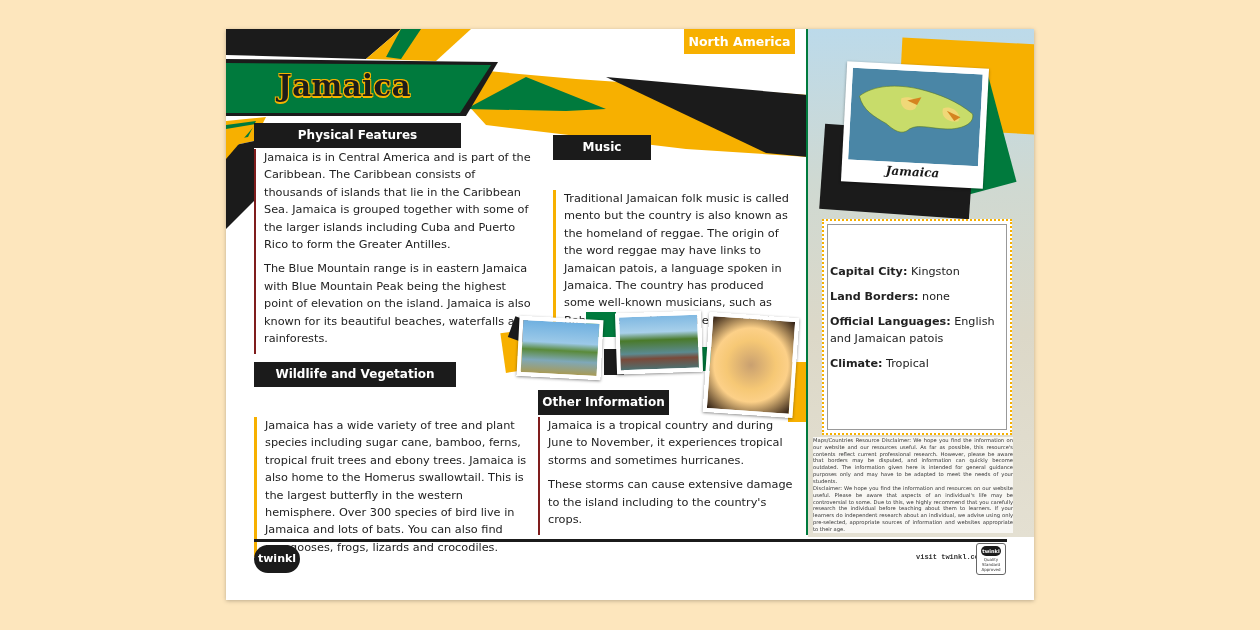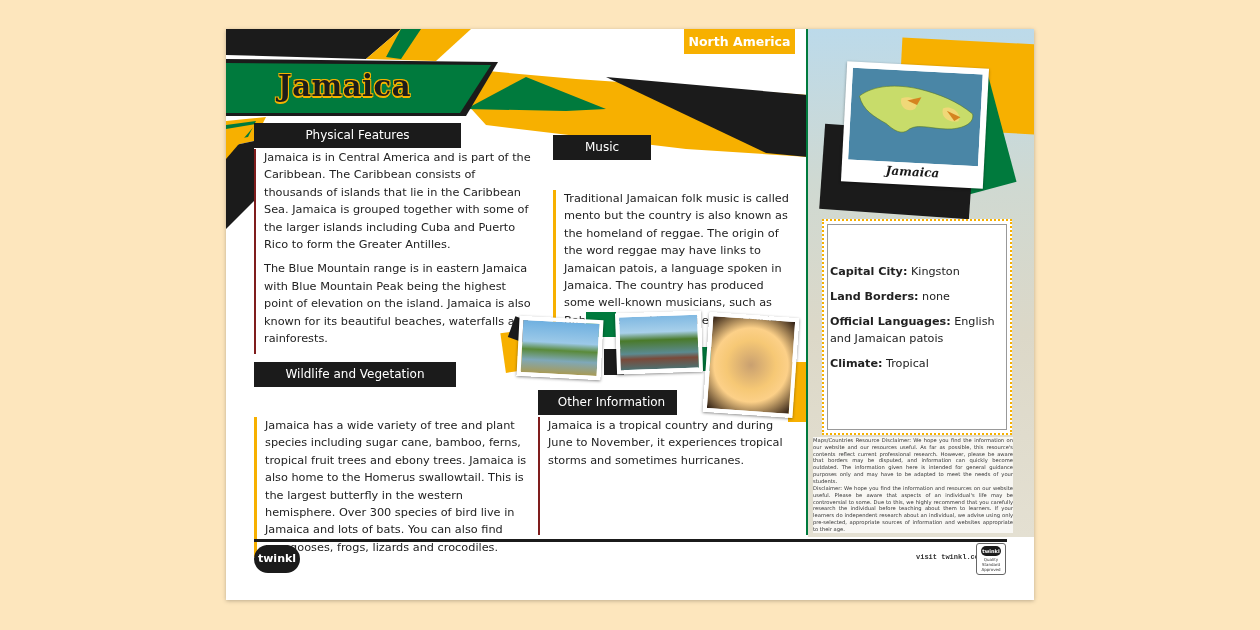--- a/index.html
+++ b/index.html
@@ -18,21 +18,21 @@
     position:absolute; left:52px; top:40px; font-family:"DejaVu Serif", serif; font-weight:bold;
     font-size:29px; color:#1d1d1b; letter-spacing:0.5px;
     text-shadow: -1px -1px 0 #f5b301, 1px -1px 0 #f5b301, -1px 1px 0 #f5b301, 1px 1px 0 #f5b301, 0 2px 0 #f5b301;
   }
   .region-tag {
     position:absolute; left:458px; top:0px; width:111px; height:25px; background:#f7b000;
     color:#fff; font-weight:bold; font-size:12.5px; line-height:25px; text-align:center;
     font-family:"DejaVu Sans", sans-serif;
   }
   .sec-head {
-    position:absolute; background:#1b1b1b; color:#fff; font-weight:normal; font-size:12px;
+    position:absolute; background:#1b1b1b; color:#fff; font-weight:bold; font-size:12px;
     font-family:"DejaVu Sans", sans-serif; height:25px; line-height:25px; text-align:center;
   }
   .sec-body {
     position:absolute; font-size:11.3px; line-height:17.4px; color:#222;
     font-family:"DejaVu Sans", sans-serif; padding-left:8px; box-sizing:border-box;
   }
   .sec-body p { margin:0 0 7px 0; }
   .bar-green { border-left:2px solid #7f1d1d; }
   .bar-yellow { border-left:3px solid #f7b000;margin-top:28px; }
   .divider-v { position:absolute; left:580px; top:0; width:2px; height:506px; background:#007a3d; }
@@ -124,23 +124,24 @@
 
   <div class="photo" style="left:292px; top:289px; width:84px; height:60px; transform:rotate(3deg); background:linear-gradient(180deg,#6fb0e0 0%,#9cc9e8 40%,#5a8a3a 55%,#7fa8b8 75%,#a89a55 100%);"></div>
   <div class="photo" style="left:390px; top:283px; width:86px; height:61px; transform:rotate(-2deg); background:linear-gradient(180deg,#7fb8e2 0%,#a8d0ea 30%,#4a7a2a 45%,#5b8a90 70%,#7a4a3a 80%,#4d7070 100%);"></div>
   <div class="photo" style="left:480px; top:286px; width:90px; height:100px; transform:rotate(4deg); background:radial-gradient(circle at 50% 50%, #c9a070 0%, #f6c875 40%, #fcd088 60%, #2a1a10 100%);"></div>
 
   <div class="sec-head" style="left:28px; top:333px; width:202px;text-align:center;">Wildlife and Vegetation</div>
   <div class="sec-body bar-yellow" style="left:28px; top:360px; width:278px; height:140px;">
     <p>Jamaica has a wide variety of tree and plant species including sugar cane, bamboo, ferns, tropical fruit trees and ebony trees. Jamaica is also home to the Homerus swallowtail. This is the largest butterfly in the western hemisphere. Over 300 species of bird live in Jamaica and lots of bats. You can also find mongooses, frogs, lizards and crocodiles.</p>
   </div>
 
-  <div class="sec-head" style="left:312px; top:361px; width:131px;padding-left:8px;">Other Information</div>
+  <div class="sec-head" style="left:312px; top:361px; width:131px;">Other Information</div>
   <div class="sec-body bar-green" style="left:312px; top:388px; width:262px; height:118px;">
     <p>Jamaica is a tropical country and during June to November, it experiences tropical storms and sometimes hurricanes.</p>
+    <p>These storms can cause extensive damage to the island including to the country's crops.</p>
   </div>
 
   <div class="divider-v"></div>
 
   <div class="right-panel">
     <div class="abs" style="left:92px; top:12px; width:140px; height:90px; background:#f7b000; transform:rotate(3deg);"></div>
     <div class="abs" style="left:115px; top:50px; width:80px; height:115px; background:#007a3d; transform:rotate(-15deg);"></div>
     <div class="abs" style="left:14px; top:100px; width:150px; height:85px; background:#1b1b1b; transform:rotate(4deg);"></div>
 
     <div class="polaroid" style="left:36px; top:36px; width:142px; height:120px; transform:rotate(3deg);">

